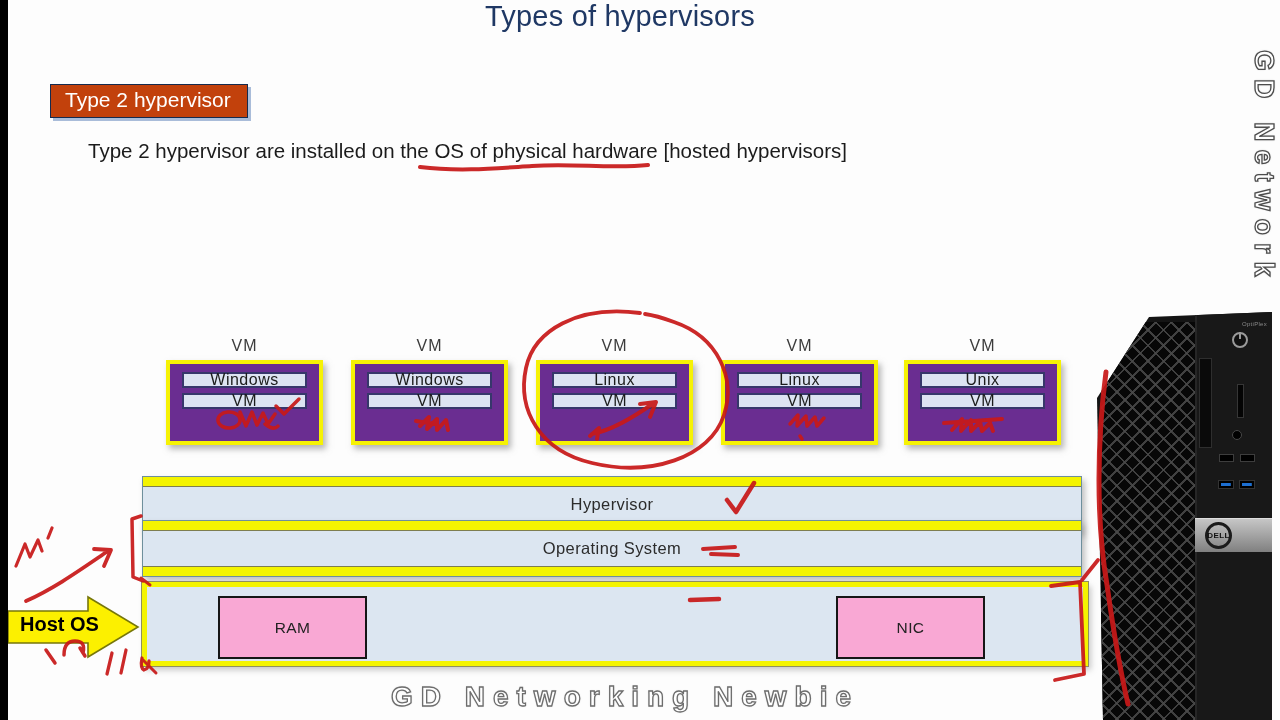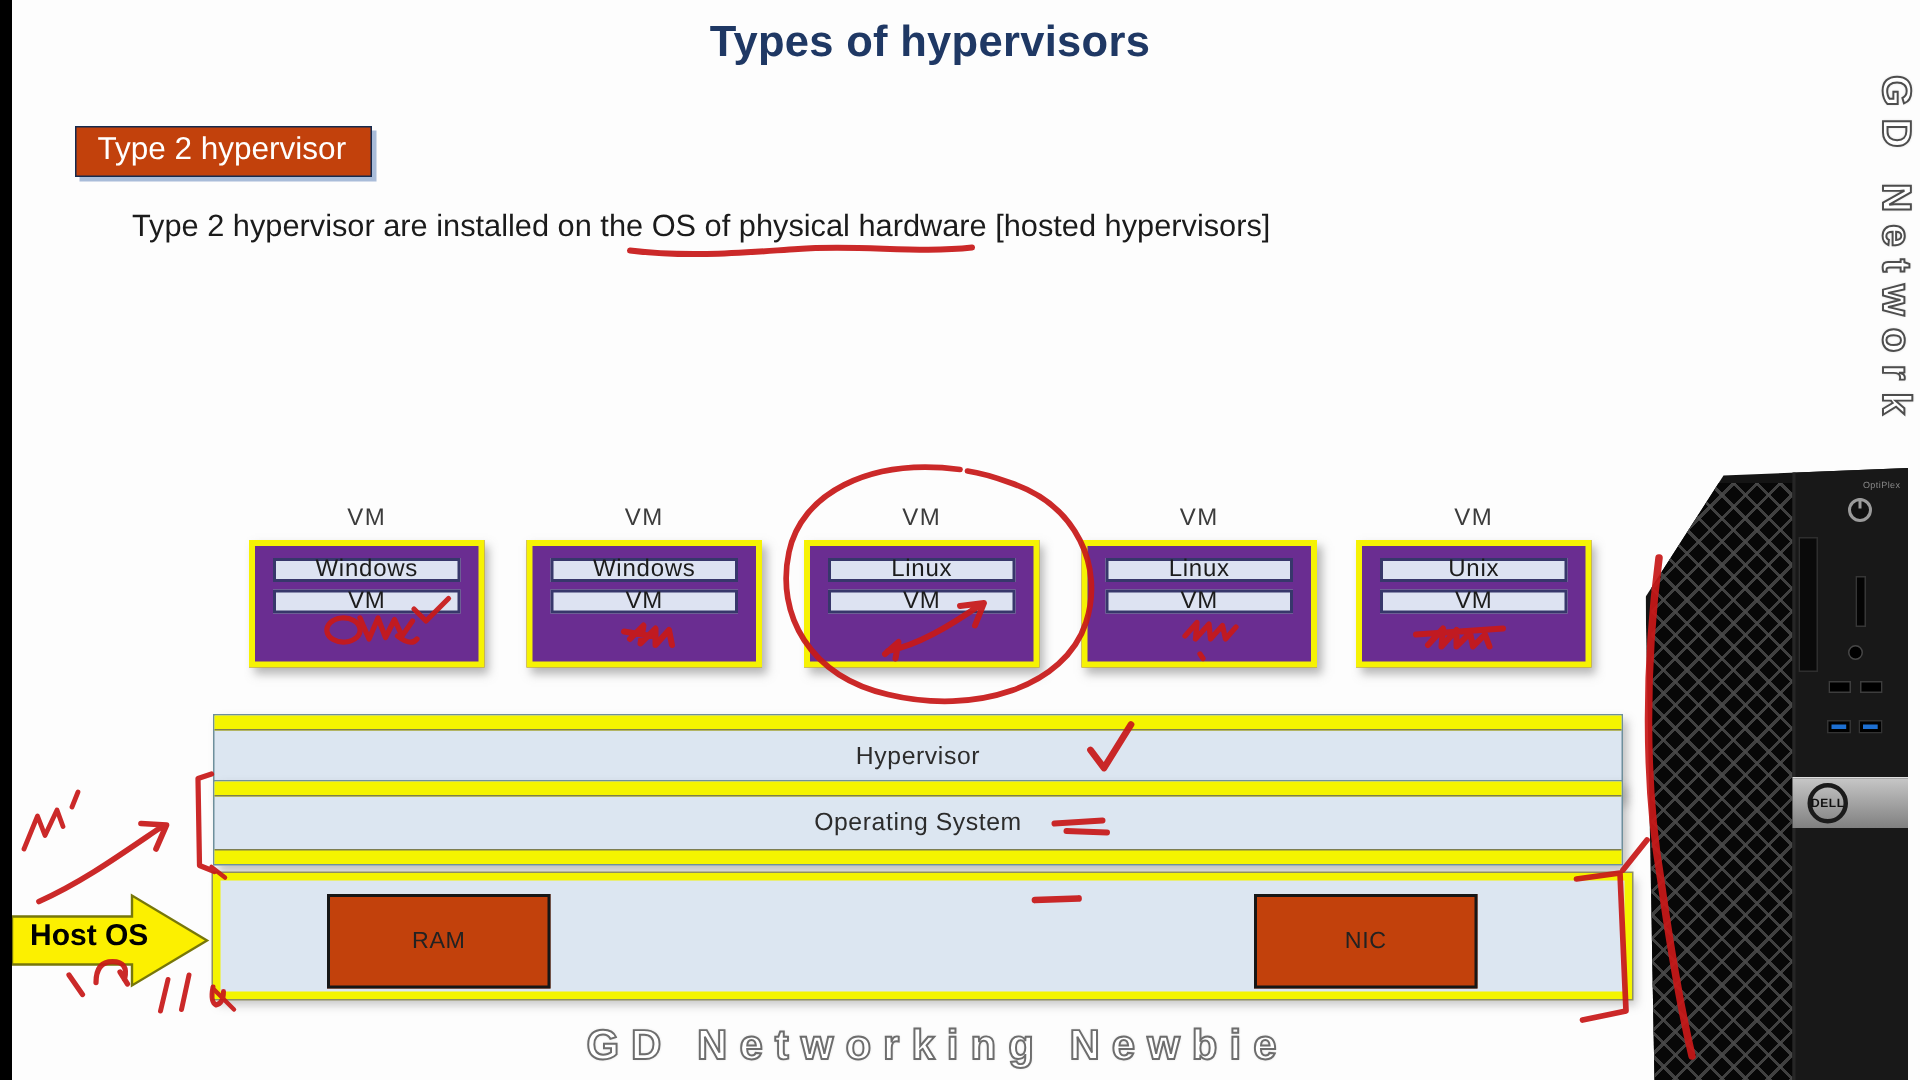--- a/index.html
+++ b/index.html
@@ -4,22 +4,22 @@
 <style>
   * { margin:0; padding:0; box-sizing:border-box; }
   html,body { background:#222; }
   .stage {
     position:relative; width:1280px; height:720px; background:#fdfdfd;
     overflow:hidden; font-family:"Liberation Sans", sans-serif;
   }
   .left-strip { position:absolute; left:0; top:0; width:8px; height:720px; background:#000; }
 
   .page-title {
-    position:absolute; left:0; top:12px; width:1240px; text-align:center;
-    font-size:29px; font-weight:bold; color:#1F3864; letter-spacing:.2px;
+    position:absolute; left:0; top:0; width:1240px; text-align:center;
+    font-size:29px; font-weight:normal; color:#1F3864; letter-spacing:.2px;
   }
 
   .type-badge {
     position:absolute; left:50px; top:84px; padding:3px 16px 5px 14px;
     background:#c2410c; color:#fff; font-size:21px;
     box-shadow:3px 3px 0 #a9bcd9; border:1px solid #152a4e;
   }
 
   .description {
     position:absolute; left:88px; top:139px; font-size:20.5px; color:#1b1b1b;
@@ -58,21 +58,21 @@
   .bar-os { top:520px; }
 
   
   .hw-panel {
     position:absolute; left:142px; top:582px; width:946px; height:84px;
     background:#dce6f1; border:5px solid #F4F400; outline:1px solid #8f8f60;
     box-shadow:3px 4px 6px rgba(120,120,120,.4);
   }
   .hw-box {
     position:absolute; top:9px; width:149px; height:63px;
-    background:#c2410c; border:2px solid #161616;
+    background:#f9a8d4; border:2px solid #161616;
     display:flex; align-items:center; justify-content:center;
     font-size:15.5px; color:#222; letter-spacing:.4px;
   }
   .hw-box.h1 { left:71px; } .hw-box.h2 { left:274px; }
   .hw-box.h3 { left:476px; } .hw-box.h4 { left:689px; }
 
   
   .host-os { position:absolute; left:8px; top:594px; width:132px; height:66px; }
   .host-os .label {
     position:absolute; left:12px; top:19px; font-size:20px; font-weight:bold; color:#000;

